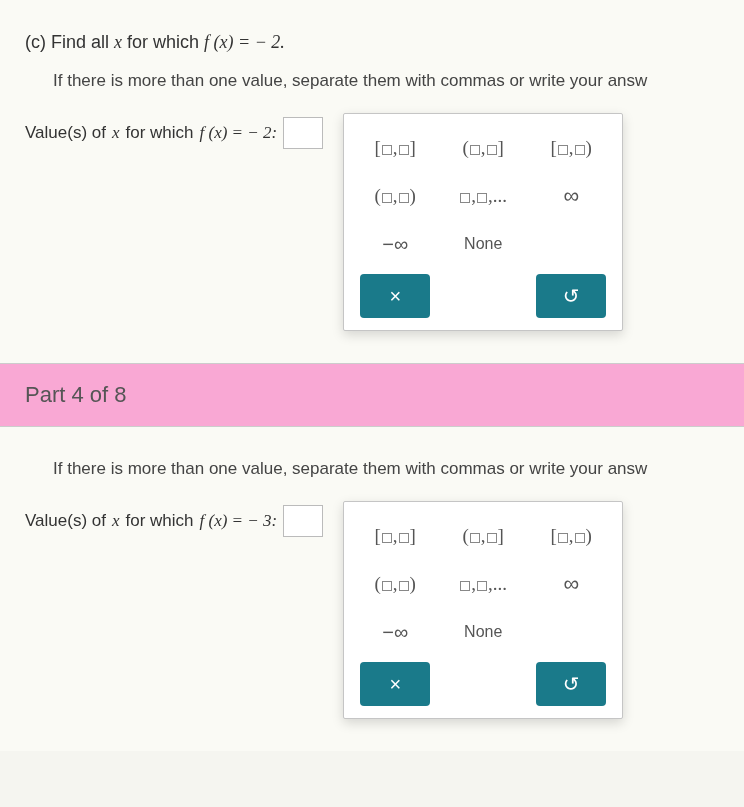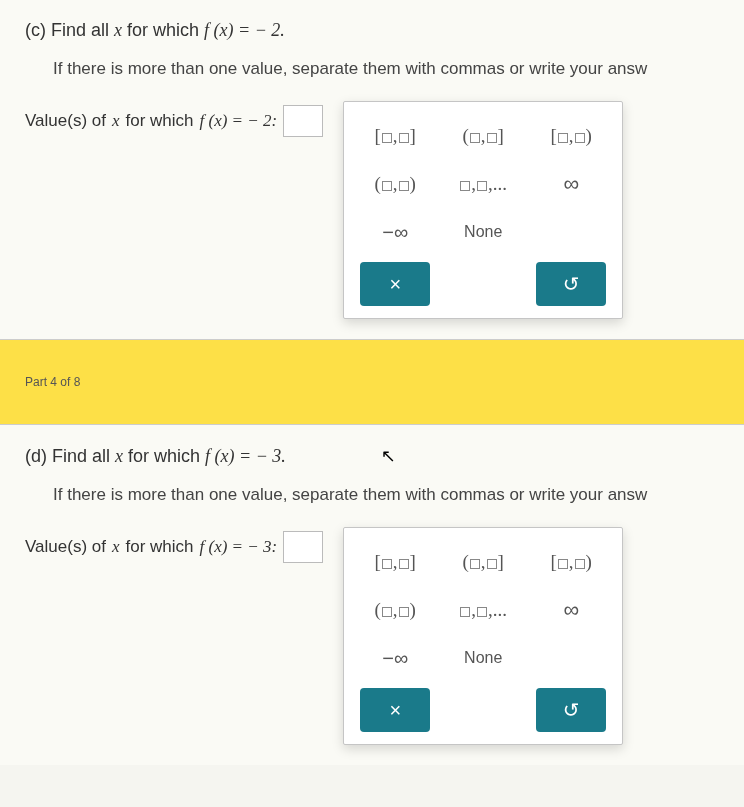--- a/index.html
+++ b/index.html
@@ -8,30 +8,30 @@
       padding: 0;
     }
     body {
       font-family: Arial, sans-serif;
       background: #f5f5f0;
       color: #333;
       width: 744px;
       overflow: hidden;
     }
     .section {
-      padding: 20px 25px;
+      padding: 32px 25px;
       background: #fafaf5;
     }
     .part-header {
       border: 1px solid #ccc;
       border-left: none;
       border-right: none;
-      padding: 35px 25px;
-      background: #fde047;
-      font-size: 12px;
+      padding: 18px 25px;
+      background: #f9a8d4;
+      font-size: 22px;
       color: #555;
     }
     .question-line {
       font-size: 18px;
       color: #333;
       margin-bottom: 18px;
     }
     .instruction-line {
       font-size: 17px;
       color: #444;
@@ -182,24 +182,20 @@
           <span>↺</span>
         </button>
       </div>
     </div>
   </div>
 </div>
 
 <div class="part-header">Part 4 of 8</div>
 
 <div class="section">
-  <div class="question-line">
-    <span>(d) Find all </span><span class="math-it">x</span><span> for which </span><span class="math-it">f (x) = − 3.</span>
-    <span class="cursor-arrow" style="margin-left:120px;">↖</span>
-  </div>
   <div class="instruction-line">If there is more than one value, separate them with commas or write your answ</div>
   <div class="value-row">
     <div class="value-label">
       <span>Value(s) of </span>
         <span class="math-it">x</span>
         <span> for which </span>
         <span class="math-it">f (x) = − 3:</span>
       <span class="input-box"></span>
     </div>
 

